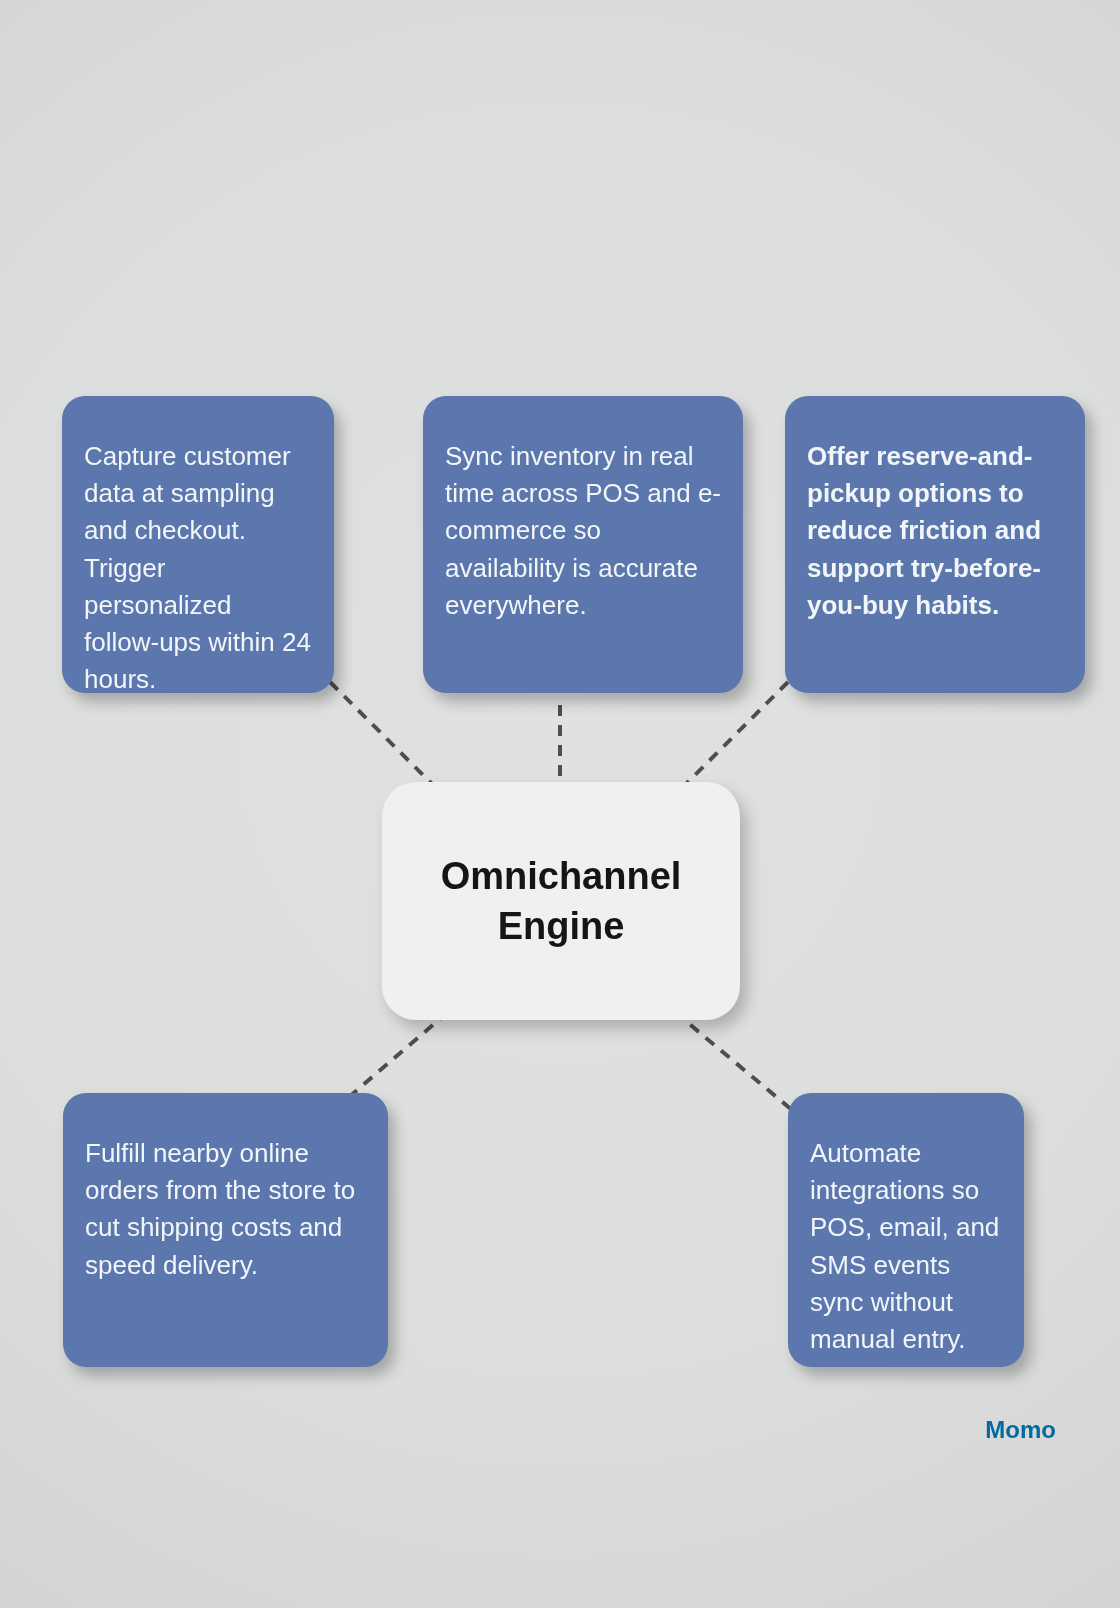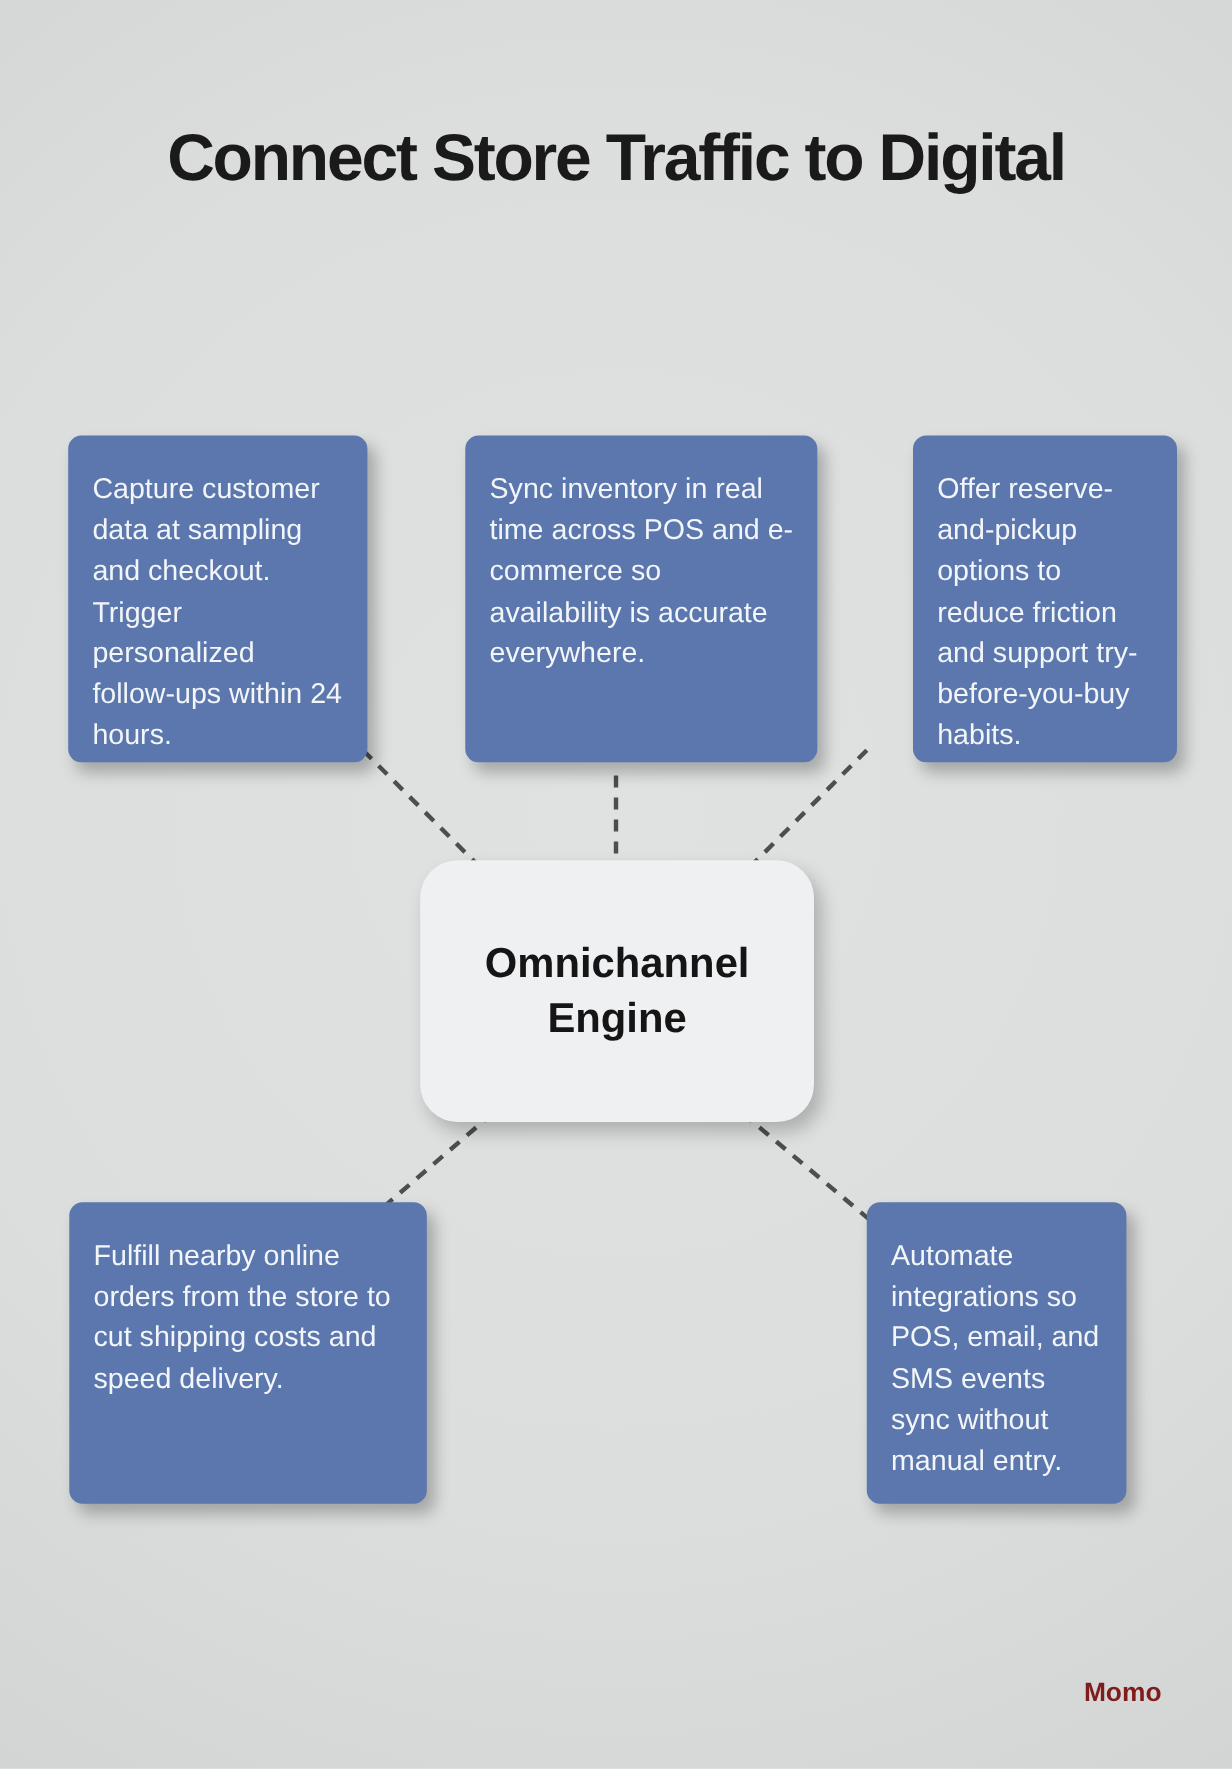--- a/index.html
+++ b/index.html
@@ -36,60 +36,60 @@
   }
   .connectors line{
     stroke:var(--connector);
     stroke-width:4;
     stroke-dasharray:11 9;
   }
   .node{
     position:absolute;
     z-index:2;
     background:var(--node-fill);
-    border-radius:12px;
+    border-radius:23px;
     box-shadow:7px 9px 14px rgba(0,0,0,0.25);
     color:var(--node-text);
     font-size:26px;
     line-height:1.43;
-    padding:30px 22px 24px 22px;
+    padding:42px 22px 24px 22px;
   }
   .node--top-left   {left:62px;  top:396px; width:272px; height:297px;}
   .node--top-center {left:423px; top:396px; width:320px; height:297px;}
-  .node--top-right  {left:830px; top:396px; width:240px; height:297px;}
+  .node--top-right  {left:785px; top:396px; width:300px; height:297px;font-weight:bold;}
   .node--bottom-left{left:63px;  top:1093px;width:325px; height:274px;}
   .node--bottom-right{left:788px;top:1093px;width:236px; height:274px;}
   .center-node{
     position:absolute;
     z-index:3;
     left:382px;top:782px;width:358px;height:238px;
     background:var(--center-fill);
     border-radius:34px;
     box-shadow:7px 9px 16px rgba(0,0,0,0.22);
     display:flex;align-items:center;justify-content:center;
     text-align:center;
     color:var(--center-text);
     font-size:38px;
     font-weight:700;
     line-height:1.32;
     padding:16px 50px;
   }
   .watermark{
     position:absolute;
-    right:64px;top:1525px;
+    right:64px;top:1416px;
     font-size:24px;
     font-weight:700;
     letter-spacing:0px;
-    color:#7f1d1d;
+    color:#0369a1;
   }
 </style>
 </head>
 <body>
 
-<h1 class="title"><span>Connect Store Traffic to Digital</span><br></h1>
+<h1 class="title"><br></h1>
 
 <svg class="connectors" width="1120" height="1608" viewBox="0 0 1120 1608" xmlns="http://www.w3.org/2000/svg">
   <line x1="330" y1="682" x2="450" y2="802"></line>
   <line x1="560" y1="705" x2="560" y2="790"></line>
   <line x1="788" y1="682" x2="665" y2="805"></line>
   <line x1="448" y1="1012" x2="328" y2="1115"></line>
   <line x1="675" y1="1012" x2="798" y2="1115"></line>
 </svg>
 
 <div class="node node--top-left">

